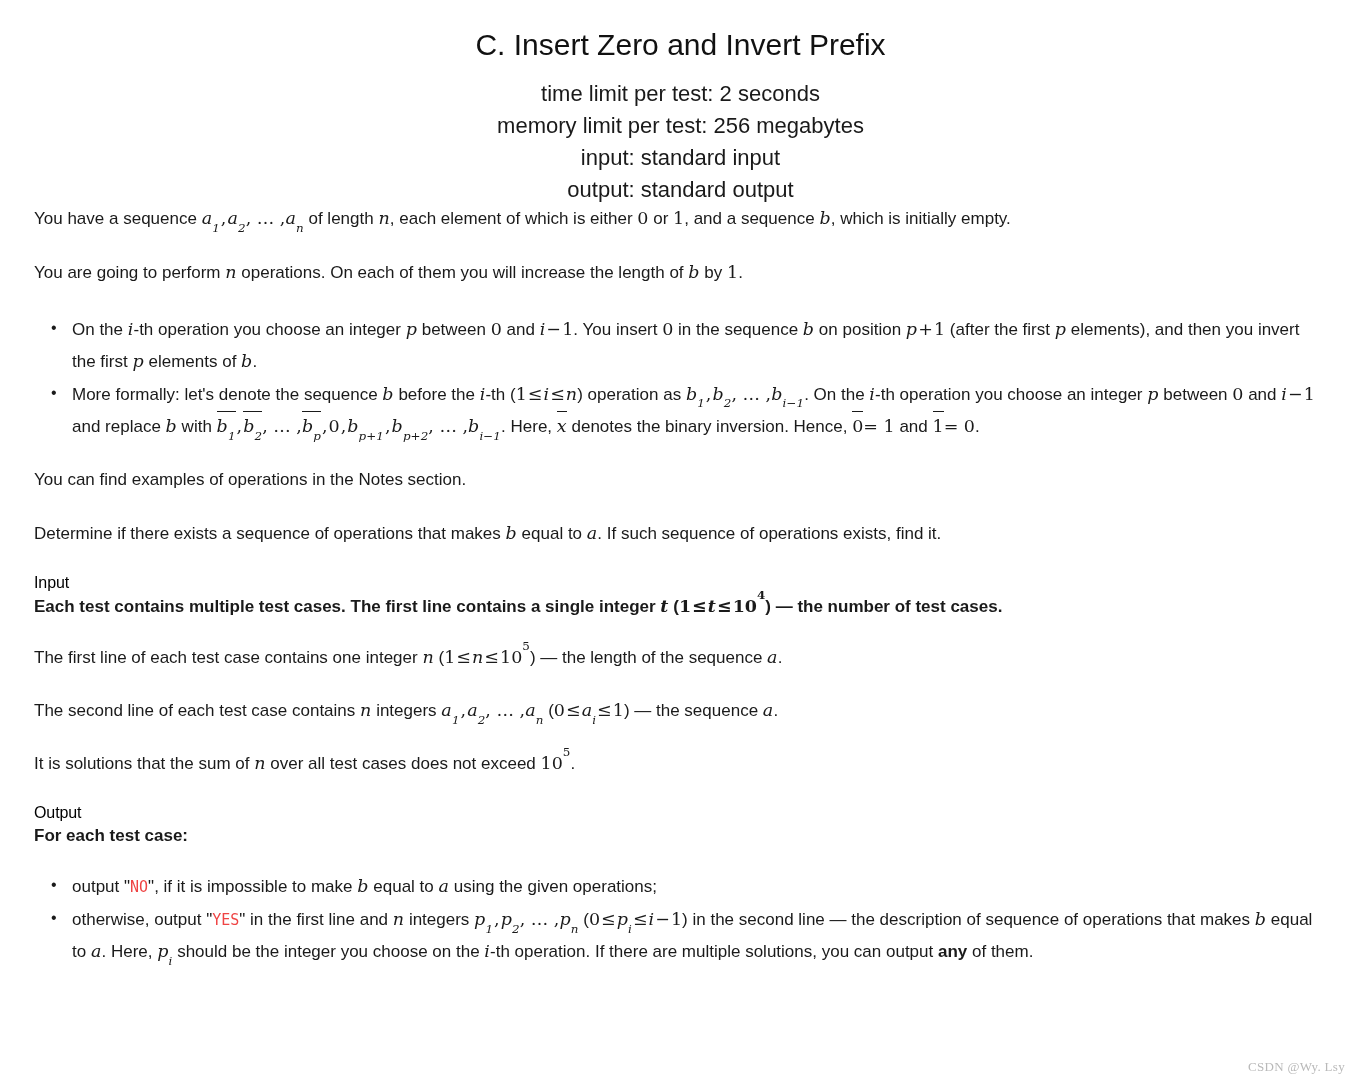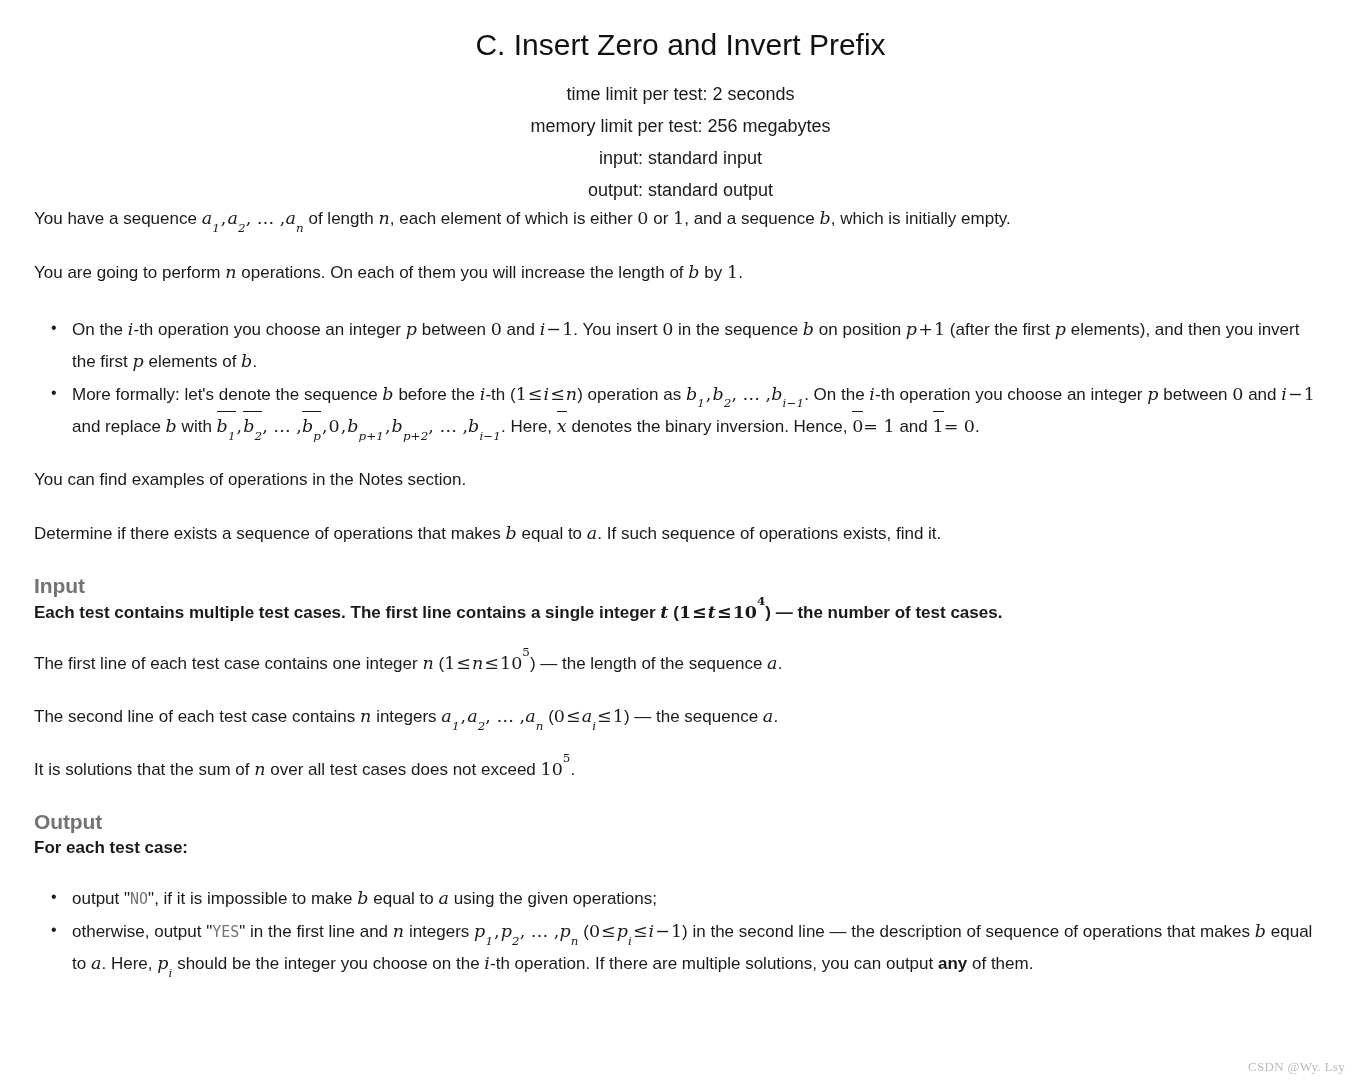--- a/index.html
+++ b/index.html
@@ -28,21 +28,21 @@
     text-align: center;
   }
   .problem-title {
     font-size: 30px;
     font-weight: 400;
     line-height: 1.28;
     margin: 0 0 14px 0;
     color: #111;
   }
   .limit-line {
-    font-size: 18px;
+    font-size: 22px;
     line-height: 32px;
     color: #1a1a1a;
   }
 
   
   .statement {
     padding: 0 34px 0 34px;
   }
   .para {
     font-size: 17px;
@@ -66,24 +66,24 @@
   ul.blist > li::before {
     content: "\2022";
     position: absolute;
     left: -21px;
     top: 0;
     font-size: 16px;
     color: #1a1a1a;
   }
 
   .section-head {
-    font-size: 21px;
-    font-weight: bold;
+    font-size: 16px;
+    font-weight: normal;
     margin: 0 0 2px 0;
-    color: #737373;
+    color: #000000;
     letter-spacing: -0.1px;
   }
   .section-lead {
     font-size: 17px;
     line-height: 1.42;
     margin: 0 0 26px 0;
     font-weight: bold;
   }
   .section-lead.nogap { margin-bottom: 22px; }
 
@@ -123,21 +123,21 @@
   }
   .ovl {
     display: inline-block;
     border-top: 1.3px solid #1a1a1a;
     padding-top: 5px;
     line-height: 1.05;
   }
   code.tt {
     font-family: "DejaVu Sans Mono", "Liberation Mono", monospace;
     font-size: 15px;
-    color: #737373;
+    color: #ef4444;
   }
   b.strong { font-weight: bold; }
 
   
   .watermark {
     position: absolute;
     right: 16px;
     bottom: 9px;
     font-size: 13px;
     color: #b9b9b9;

